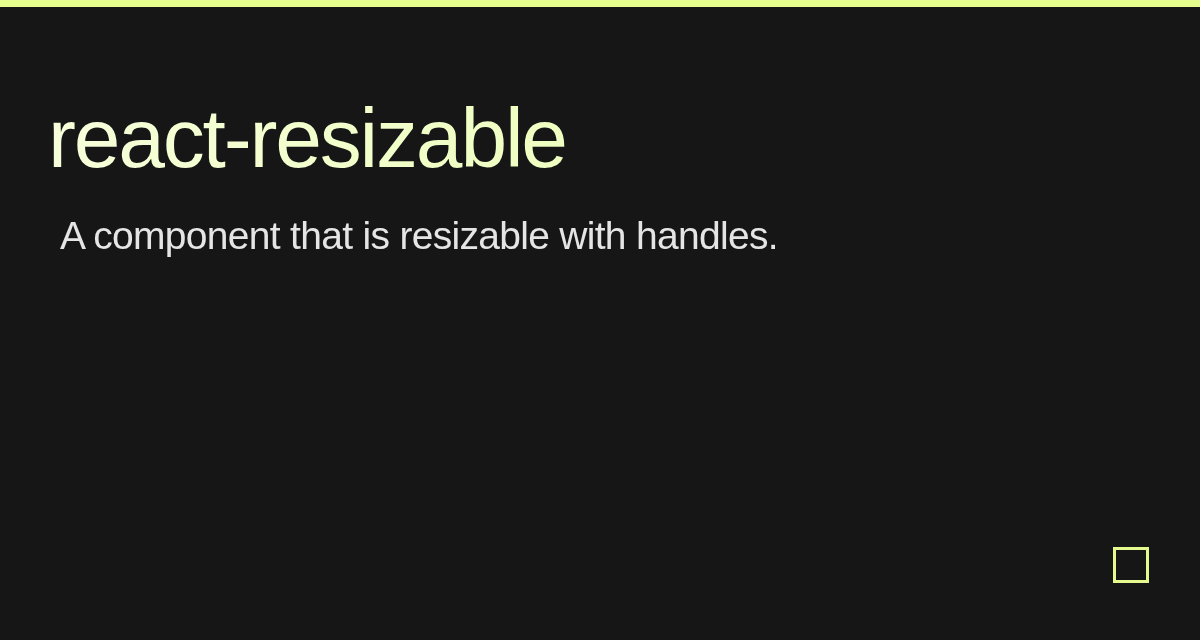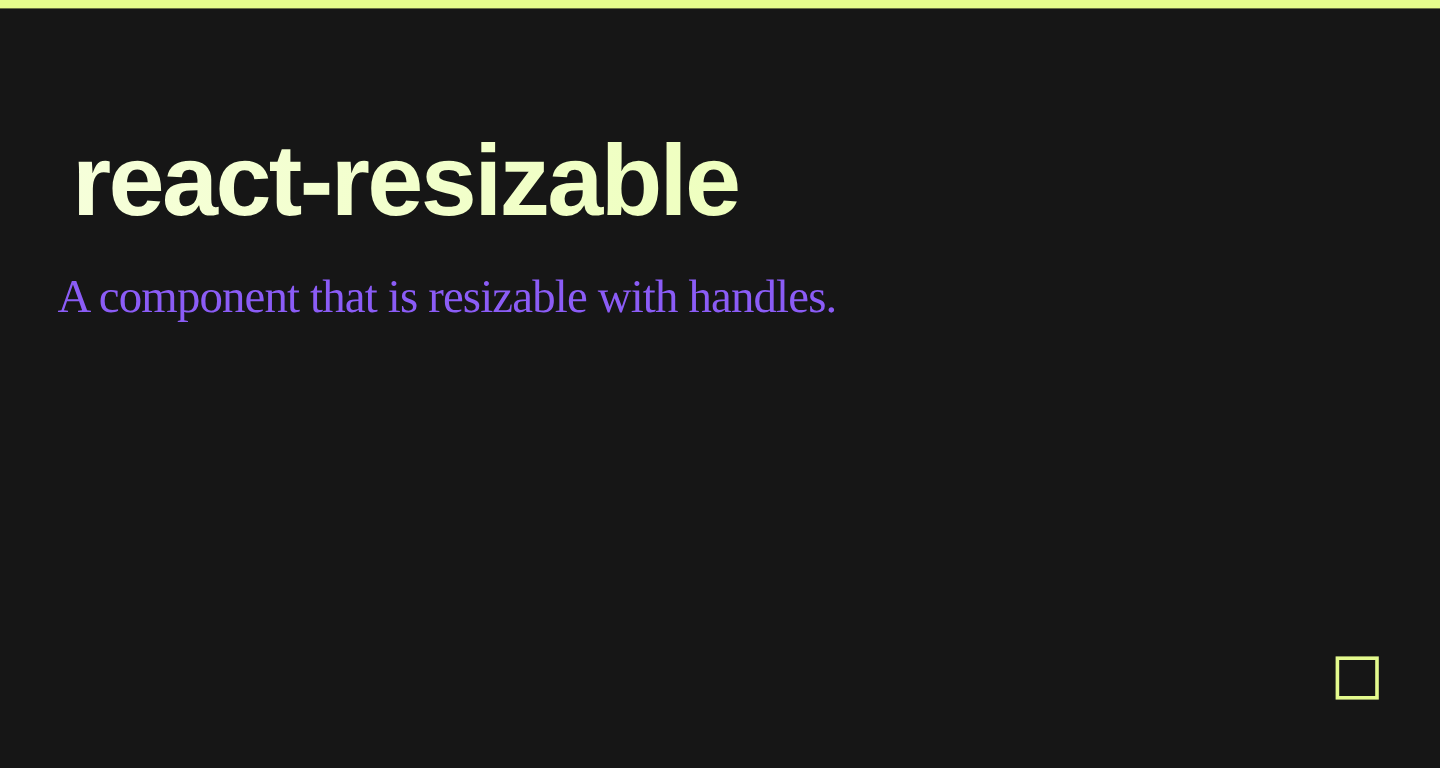--- a/index.html
+++ b/index.html
@@ -37,45 +37,45 @@
 
   
   .content {
     position: absolute;
     left: 48px;
     top: 96px;
     width: 1060px;
   }
 
   .package-title {
-    margin: 12px;
+    margin: 0;
     padding: 0;
     font-family: "Liberation Sans", sans-serif;
-    font-weight: 700;
+    font-weight: 400;
     font-size: 84px;
     line-height: 1.0;
     letter-spacing: -2.2px;
     color: #f2ffcd;
     background-image: linear-gradient(92deg, #f6ffda 0%, #eeffbe 55%, #f3ffd0 100%);
     -webkit-background-clip: text;
     background-clip: text;
     -webkit-text-fill-color: transparent;
     white-space: nowrap;
   }
 
   .package-description {
-    margin: 0;
+    margin: 12px;
     padding: 0;
     margin-top: 32px;
-    font-family: Liberation Serif, serif;
+    font-family: Liberation Sans, sans-serif;
     font-weight: 400;
     font-size: 39px;
     line-height: 1.22;
     letter-spacing: -0.7px;
-    color: #8b5cf6;
+    color: #e5e5e5;
     white-space: nowrap;
   }
 
   
   .brand-mark {
     position: absolute;
     left: 1113px;
     top: 547px;
     width: 36px;
     height: 36px;

